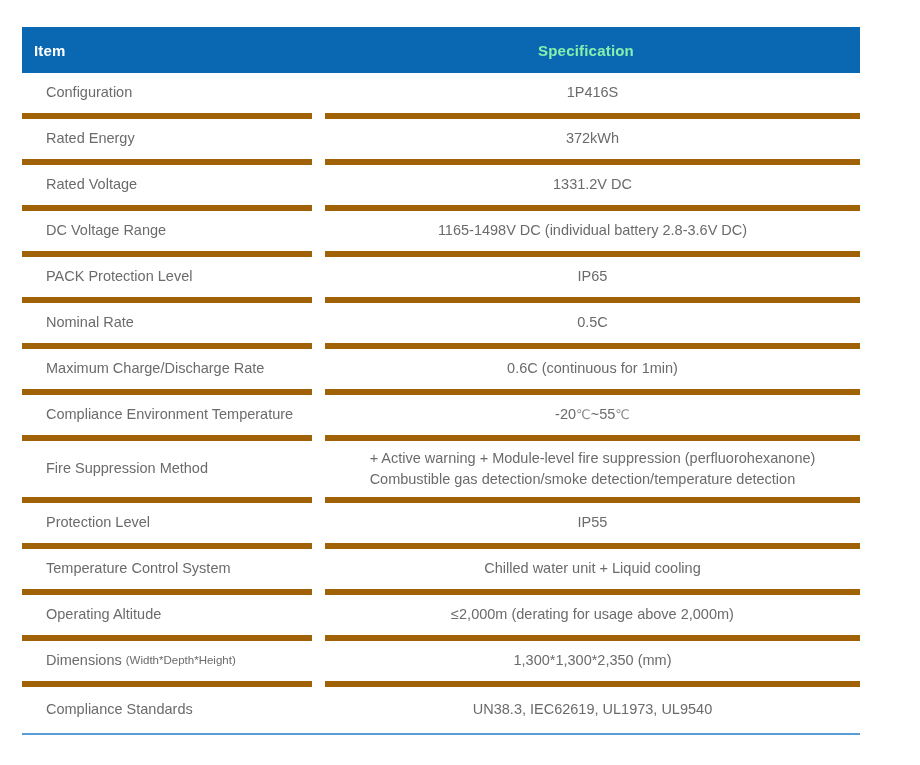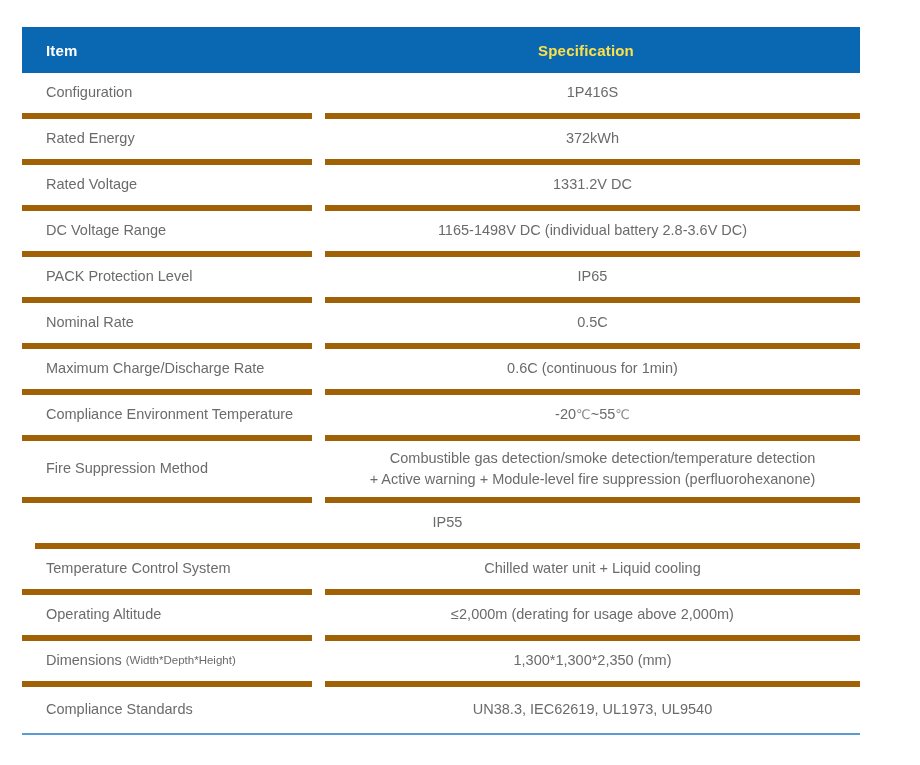--- a/index.html
+++ b/index.html
@@ -26,31 +26,31 @@
   
   .spec-header {
     display: flex;
     align-items: center;
     height: 46px;
     background: #0a68b3;
   }
   .spec-header .col-item {
     width: 290px;
     flex: 0 0 290px;
-    padding-left: 24px;
+    padding-left: 12px;
     box-sizing: border-box;
     color: #ffffff;
     font-size: 15px;
     font-weight: bold;
     letter-spacing: 0.2px;
   }
   .spec-header .col-spec {
     flex: 1 1 auto;
     text-align: center;
-    color: #fde047;
+    color: #86efac;
     font-size: 15px;
     font-weight: bold;
     letter-spacing: 0.2px;
   }
 
   
   .spec-body {
     width: 100%;
   }
 
@@ -80,21 +80,21 @@
     flex: 0 0 13px;
   }
 
   .cell-spec {
     flex: 1 1 auto;
     box-sizing: border-box;
     padding: 0 12px;
     display: flex;
     align-items: center;
     justify-content: center;
-    text-align: right;
+    text-align: left;
     color: #6b6b6b;
     font-size: 14.5px;
     line-height: 1.45;
   }
 
   
   .cell-item.ruled,
   .cell-spec.ruled {
     border-bottom: 6px solid #a16207;
   }
@@ -194,27 +194,28 @@
           <span>~55</span>
           <span class="degc">℃</span>
         </div>
     </div>
 
     <div class="spec-row tall">
       <div class="cell-item ruled tall">Fire Suppression Method</div>
       <div class="cell-gap"></div>
       <div class="cell-spec ruled tall">
         <span class="multiline">
+          <span>+ Active warning + Module-level fire suppression (perfluorohexanone)</span>
           <span>Combustible gas detection/smoke detection/temperature detection</span>
-          <span>+ Active warning + Module-level fire suppression (perfluorohexanone)</span>
         </span>
       </div>
     </div>
 
     <div class="spec-row">
+      <div class="cell-item ruled">Protection Level</div>
       <div class="cell-gap"></div>
       <div class="cell-spec ruled">IP55</div>
     </div>
 
     <div class="spec-row">
       <div class="cell-item ruled">Temperature Control System</div>
       <div class="cell-gap"></div>
       <div class="cell-spec ruled">Chilled water unit + Liquid cooling</div>
     </div>
 

